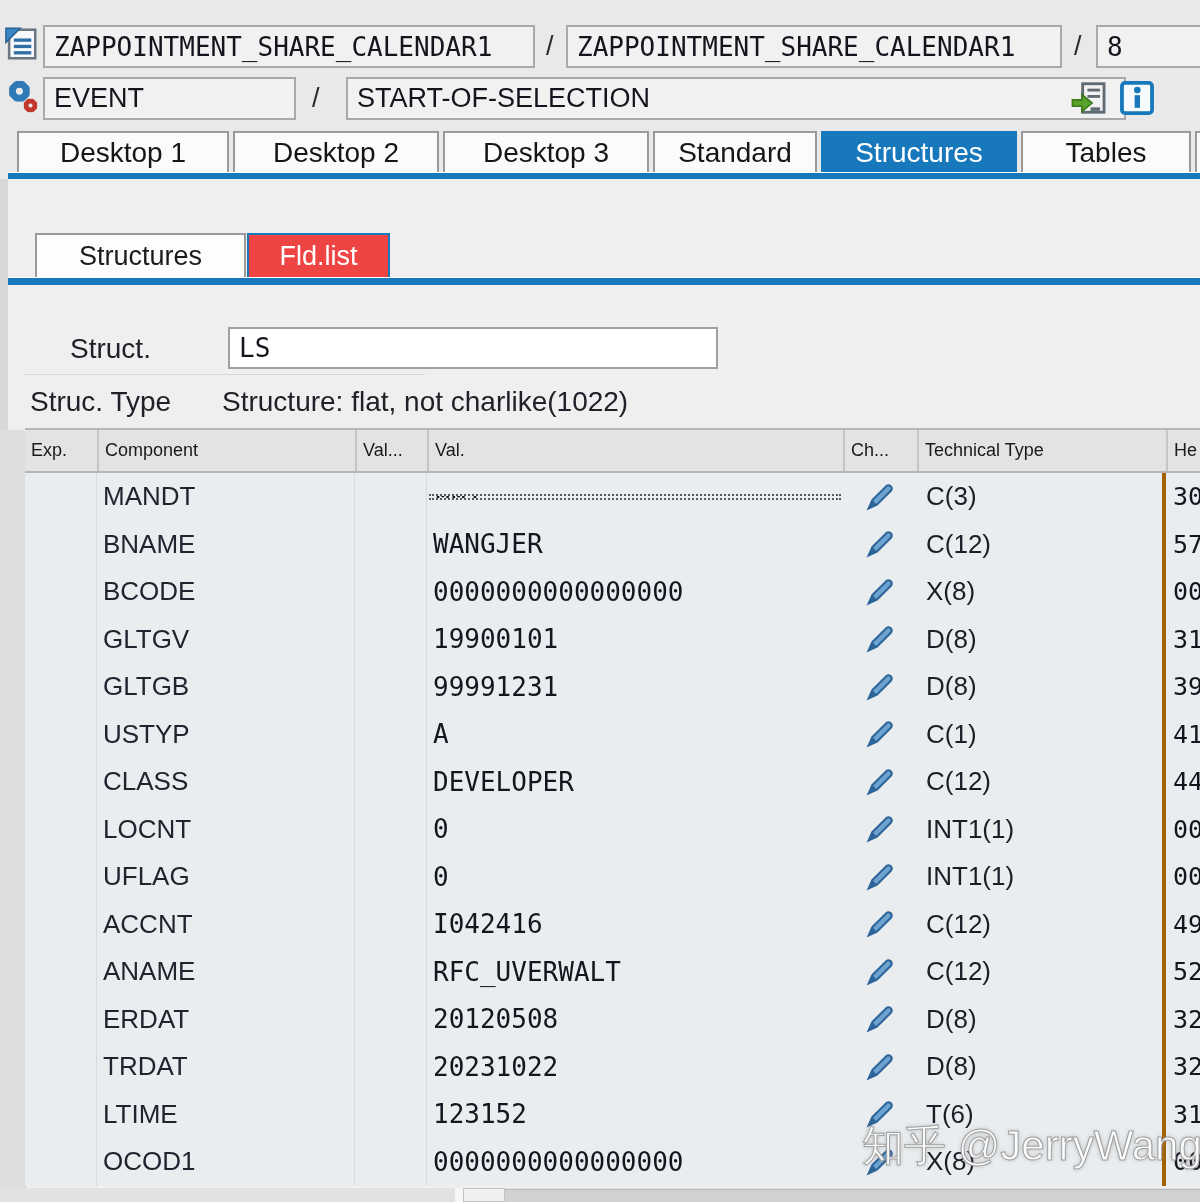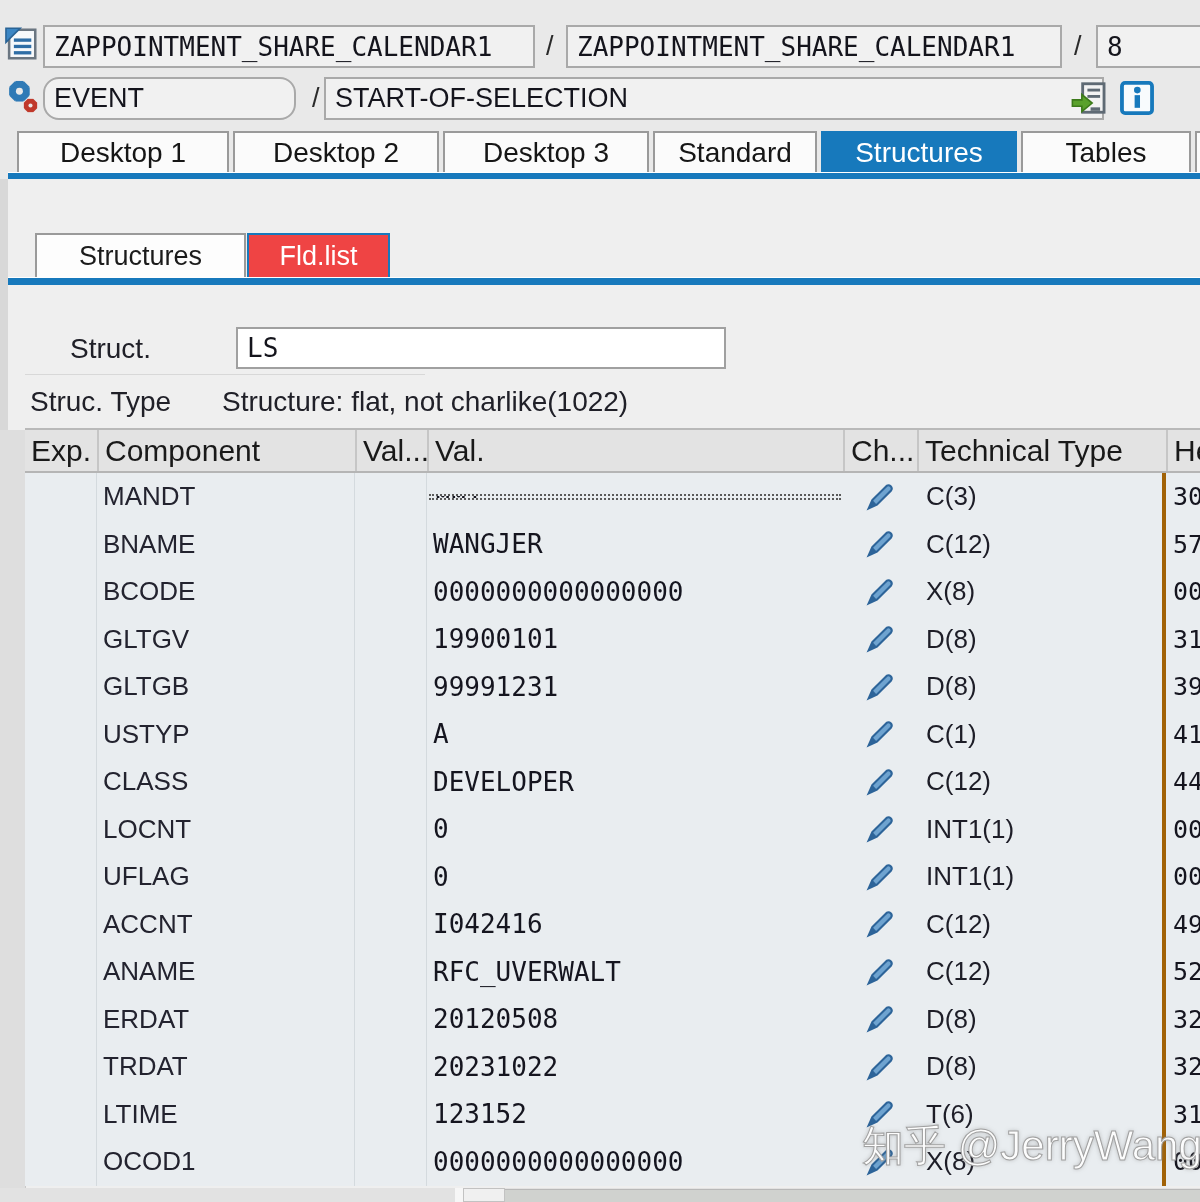--- a/index.html
+++ b/index.html
@@ -44,37 +44,37 @@
   .subtabs .tab{
     position:absolute;top:0;height:44px;box-sizing:border-box;
     background:#fdfdfd;border:2px solid #9a9a9a;border-bottom:none;
     display:flex;align-items:center;justify-content:center;
     font-size:27px;color:#1b1b1b;
   }
   .subtabs .tab.active{background:#ef4444;border-color:#1779bc;color:#ffffff;}
   
   .form-label{position:absolute;font-size:28px;color:#202028;}
   .struct-input{
-    position:absolute;left:236px;top:327px;width:490px;height:42px;box-sizing:border-box;
+    position:absolute;left:228px;top:327px;width:490px;height:42px;box-sizing:border-box;
     background:#ffffff;border:2px solid #a0a0a0;
     display:flex;align-items:center;padding:0 9px;
     font-family:"DejaVu Sans Mono", monospace;font-size:26px;color:#14141c;
   }
   .form-sep{position:absolute;left:25px;top:374px;width:400px;height:0;border-bottom:1px solid #d8d8d8;}
   .structtype-value{position:absolute;left:222px;top:386px;font-size:28px;color:#202028;white-space:nowrap;}
   
   .table-gutter{position:absolute;left:0;top:430px;width:25px;height:758px;background:#dedede;border-right:1px solid #c9c9c9;}
   .dtable{position:absolute;left:25px;top:428px;width:1185px;}
   .tgrid{display:grid;grid-template-columns:72px 258px 72px 416px 74px 249px 1fr;}
   .thead{
     background:#e3e3e3;border-top:2px solid #b9b9b9;border-bottom:2px solid #b5b5b5;
     height:45px;box-sizing:border-box;
   }
   .thead .hcell{
-    display:flex;align-items:center;padding:0 6px;font-size:30px;color:#191919;
+    display:flex;align-items:center;padding:0 6px;font-size:18px;color:#191919;
     border-left:2px solid #c6c6c6;white-space:nowrap;overflow:hidden;box-sizing:border-box;text-align:center;
   }
   .thead .hcell:first-child{border-left:none;}
   .tbody{background:#e9edf0;}
   .trow{height:47.5px;}
   .tcell{
     display:flex;align-items:center;padding:0 6px;white-space:nowrap;overflow:hidden;
     box-sizing:border-box;
   }
   .c-exp{border-right:1px solid #d4dade;}
@@ -129,23 +129,23 @@
     </g>
     <g>
       <rect x="13.8" y="16.2" width="8.4" height="3.4" fill="#c0392b" transform="rotate(0 18 18)"></rect>
       <rect x="13.8" y="16.2" width="8.4" height="3.4" fill="#c0392b" transform="rotate(45 18 18)"></rect>
       <rect x="13.8" y="16.2" width="8.4" height="3.4" fill="#c0392b" transform="rotate(90 18 18)"></rect>
       <rect x="13.8" y="16.2" width="8.4" height="3.4" fill="#c0392b" transform="rotate(135 18 18)"></rect>
       <circle cx="18" cy="18" r="3.2" fill="#c0392b"></circle>
       <circle cx="18" cy="18" r="1.3" fill="#e9e9e9"></circle>
     </g>
   </svg>
-  <div class="fld sans" style="left:43px;width:253px;border-radius:16px;">EVENT</div>
+  <div class="fld sans" style="left:43px;width:253px;">EVENT</div>
   <div class="slash" style="left:312px;">/</div>
-  <div class="fld sans" style="left:324px;width:780px;">START-OF-SELECTION</div>
+  <div class="fld sans" style="left:346px;width:780px;">START-OF-SELECTION</div>
   <svg class="tool-icon" style="left:1070px;top:2px;" viewBox="0 0 24 24">
     <rect x="8" y="3" width="13.5" height="18" fill="#f3f3f3" stroke="#5f6a74" stroke-width="1.8"></rect>
     <line x1="11" y1="7" x2="19" y2="7" stroke="#5f6a74" stroke-width="1.8"></line>
     <line x1="11" y1="11" x2="19" y2="11" stroke="#5f6a74" stroke-width="1.8"></line>
     <line x1="13" y1="19" x2="19" y2="19" stroke="#5f6a74" stroke-width="2.2"></line>
     <path d="M1.5 13.2 h6 v-3.4 l6.5 5.4 -6.5 5.4 v-3.4 h-6 z" fill="#5aa12c" stroke="#3c7a1a" stroke-width="1"></path>
   </svg>
   <svg class="tool-icon" style="left:1118px;top:2px;" viewBox="0 0 24 24">
     <rect x="2.5" y="2.5" width="19" height="19" rx="2" fill="#f8fbfd" stroke="#1779bc" stroke-width="2.4"></rect>
     <circle cx="12.2" cy="7" r="2.1" fill="#1779bc"></circle>

